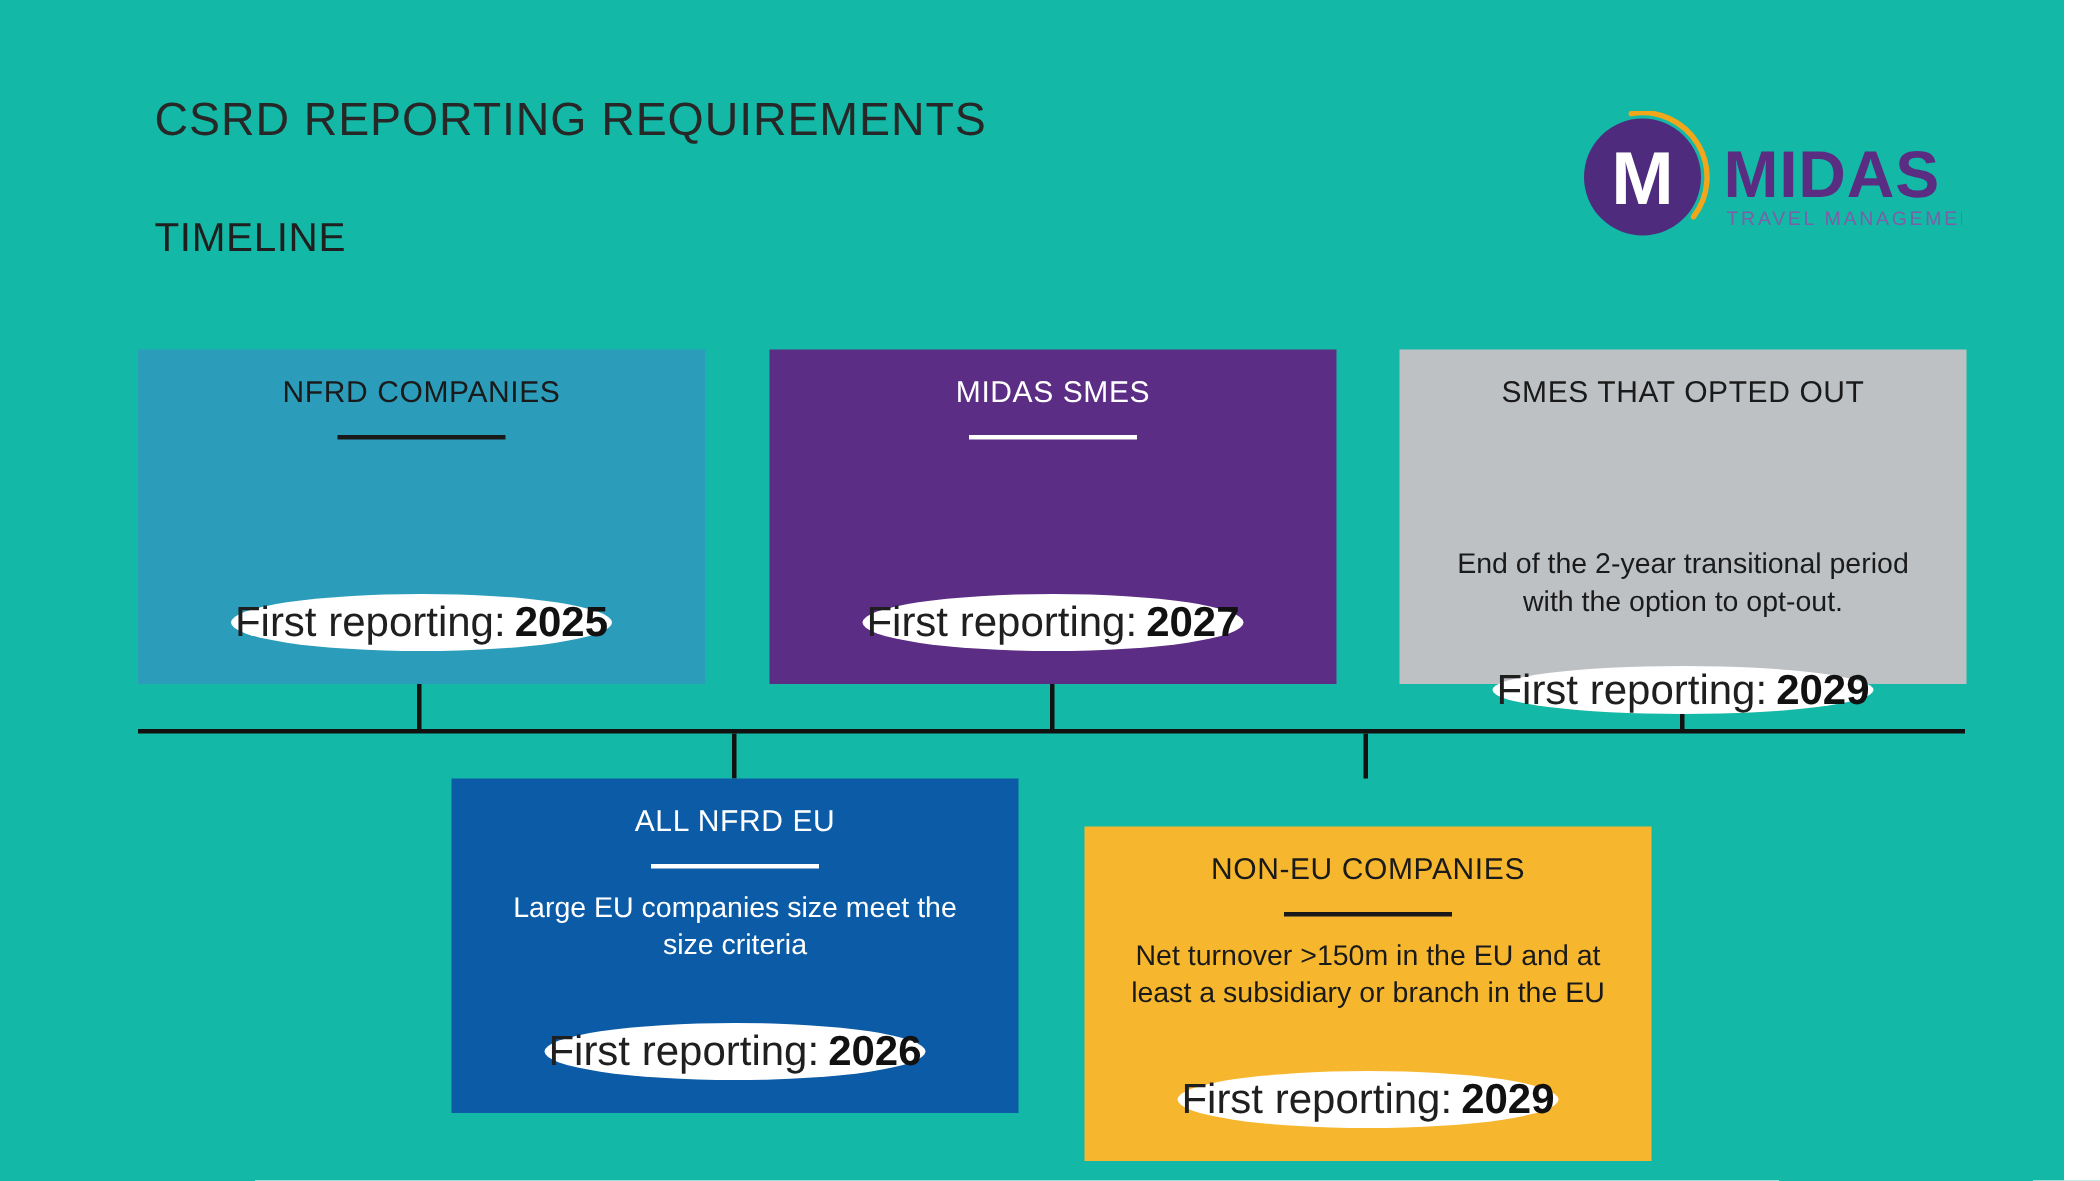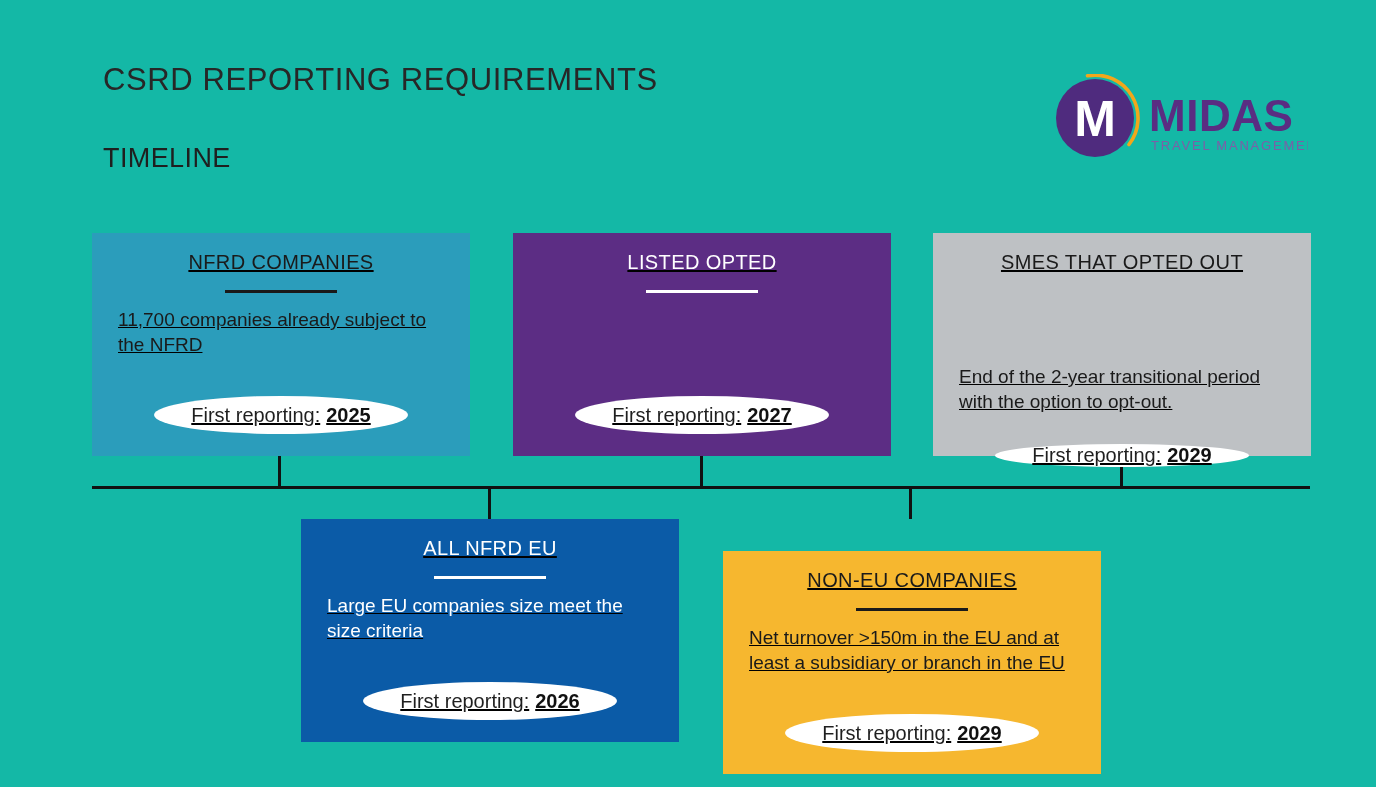--- a/index.html
+++ b/index.html
@@ -40,22 +40,21 @@
   
   .card {
     position: absolute;
     width: 378px;
     height: 223px;
     display: flex;
     flex-direction: column;
     align-items: center;
     box-sizing: border-box;
     padding-top: 16px;
-    text-align: left;
-    text-decoration: underline;
+    text-align: center;
   }
   .card.row-top { top: 233px; }
   .card.row-bottom { top: 519px; }
 
   .card-title {
     font-size: 20px;
     font-weight: 400;
     letter-spacing: 0.4px;
     line-height: 26px;
   }
@@ -84,21 +83,21 @@
   .pill {
     margin-top: auto;
     margin-bottom: 22px;
     width: 254px;
     height: 38px;
     background: #ffffff;
     border-radius: 50%;
     display: flex;
     align-items: center;
     justify-content: center;
-    font-size: 20px;
+    font-size: 28px;
     color: #1f1f1f;
     white-space: nowrap;
   }
   .pill b { font-weight: 700; margin-left: 6px; color: #111111; }
 
   
   .tl-line {
     position: absolute;
     background: #111111;
   }
@@ -128,29 +127,28 @@
   <div class="tl-line tl-h"></div>
   <div class="tl-line tl-stub stub-top" style="left:278px"></div>
   <div class="tl-line tl-stub stub-top" style="left:700px"></div>
   <div class="tl-line tl-stub stub-top" style="left:1120px"></div>
   <div class="tl-line tl-stub stub-bottom" style="left:488px"></div>
   <div class="tl-line tl-stub stub-bottom" style="left:909px"></div>
 
   <div class="card row-top bg-teal dark-text" style="left:92px">
     <div class="card-title">NFRD COMPANIES</div>
     <div class="card-divider"></div>
-    <div class="card-body">11,700 companies already subject to the NFRD</div>
     <div class="pill">
       <span>First reporting:</span>
       <b>2025</b>
     </div>
   </div>
 
   <div class="card row-top bg-purple light-text" style="left:513px">
-    <div class="card-title">LISTED OPTED</div>
+    <div class="card-title">MIDAS SMES</div>
     <div class="card-divider"></div>
     <div class="pill">
       <span>First reporting:</span>
       <b>2027</b>
     </div>
   </div>
 
   <div class="card row-top bg-gray dark-text" style="left:933px">
     <div class="card-title">SMES THAT OPTED OUT</div>
     <div class="card-divider"></div>

